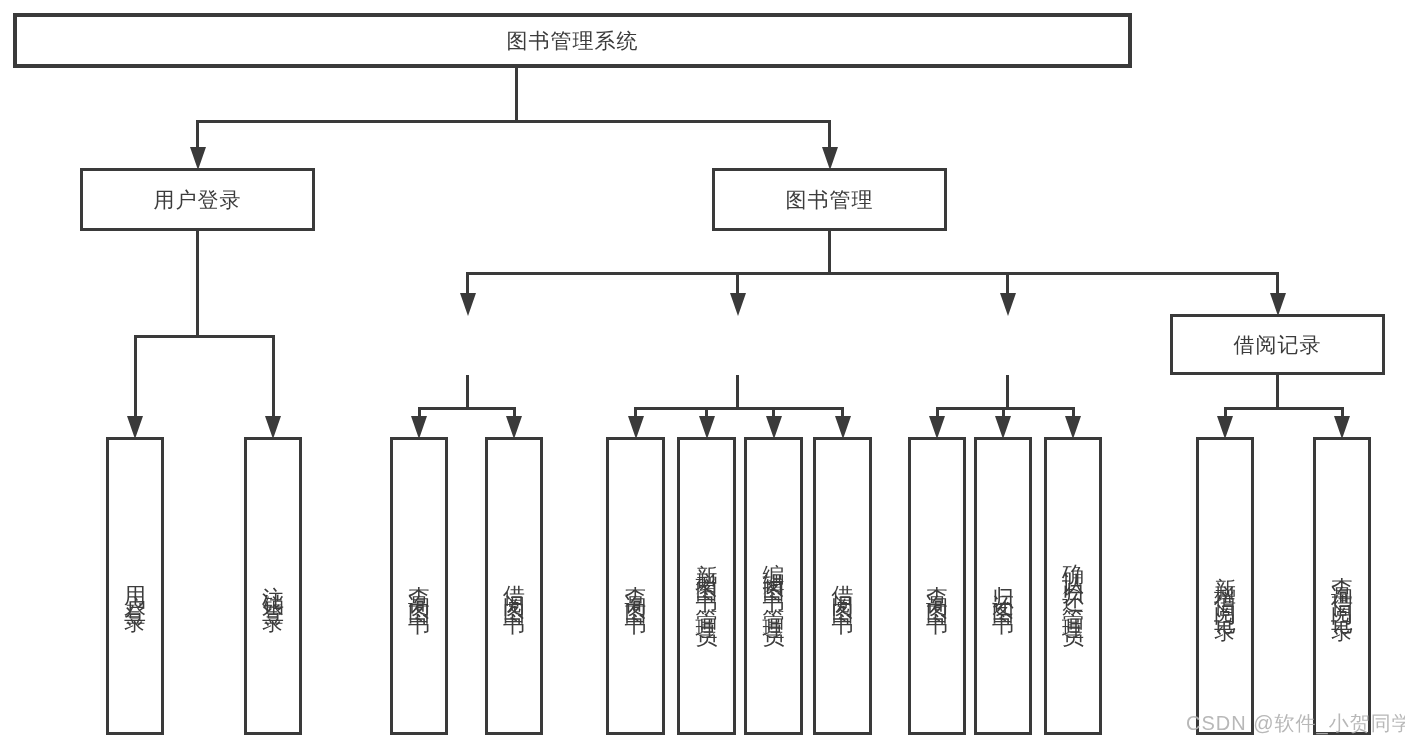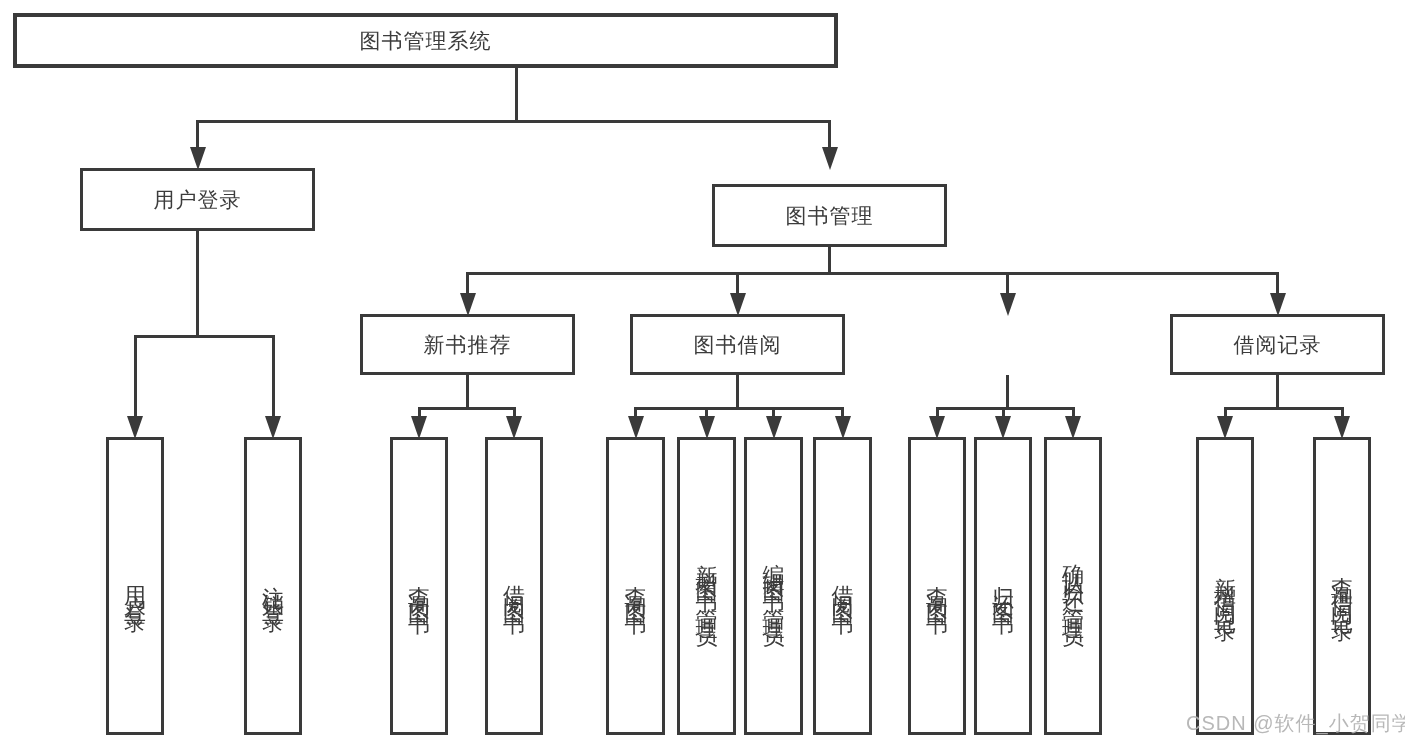--- a/index.html
+++ b/index.html
@@ -30,34 +30,28 @@
   .watermark{
     position:absolute;left:1186px;top:710px;z-index:6;
     font-size:20px;color:#b2b2b2;opacity:0.92;letter-spacing:1px;white-space:nowrap;
   }
 </style>
 </head>
 <body>
 
 <div class="stage" style="--line: #3a3a3a;">
   <div class="watermark">CSDN @软件_小贺同学</div>
-<div class="node root" style="left: 13px; top: 13px; width: 825px; height: 55px;">
+<div class="node root" style="left: 13px; top: 13px; width: 1119px; height: 55px;">
       <span class="hlabel">图书管理系统</span>
     </div>
     <div class="node" style="left: 80px; top: 168px; width: 235px; height: 63px;">
       <span class="hlabel">用户登录</span>
     </div>
-    <div class="node" style="left: 712px; top: 168px; width: 235px; height: 63px; margin-top: 16px;">
+    <div class="node" style="left: 712px; top: 168px; width: 235px; height: 63px;">
       <span class="hlabel">图书管理</span>
-    </div>
-    <div class="node" style="left: 360px; top: 314px; width: 215px; height: 61px;">
-      <span class="hlabel">新书推荐</span>
-    </div>
-    <div class="node" style="left: 630px; top: 314px; width: 215px; height: 61px;">
-      <span class="hlabel">图书借阅</span>
     </div>
     <div class="node" style="left: 1170px; top: 314px; width: 215px; height: 61px;">
       <span class="hlabel">借阅记录</span>
     </div>
     <div class="node" style="left: 106px; top: 437px; width: 58px; height: 298px;">
       <span class="vtext">用户登录</span>
     </div>
     <div class="node" style="left: 244px; top: 437px; width: 58px; height: 298px;">
       <span class="vtext">注销登录</span>
     </div>

